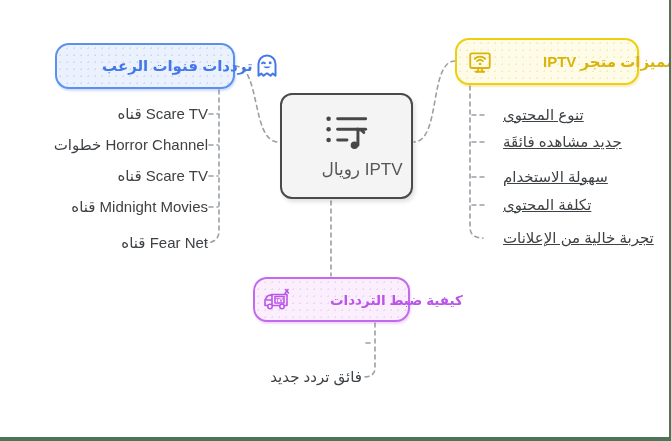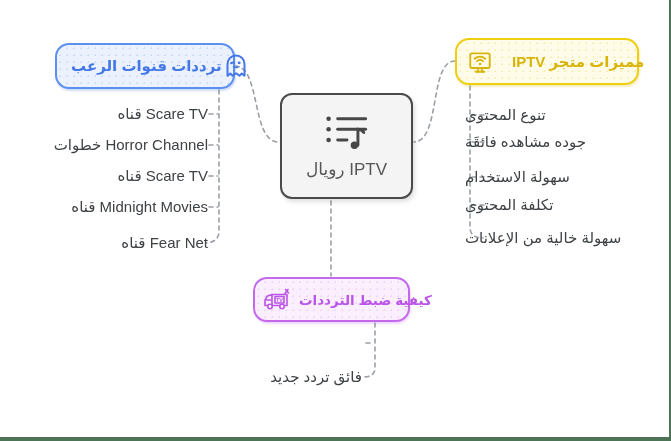--- a/index.html
+++ b/index.html
@@ -6,21 +6,21 @@
   .canvas{
     position:relative;width:671px;height:441px;background:#ffffff;
     overflow:hidden;font-family:"Liberation Sans","DejaVu Sans",sans-serif;
     border-right:2px solid #4e7457;box-sizing:border-box;
   }
   .frame-bottom{position:absolute;left:0;right:0;bottom:0;height:4px;background:#4e7457;}
   svg.connectors{position:absolute;left:0;top:0;pointer-events:none;}
 
   .node{position:absolute;display:flex;align-items:center;box-sizing:border-box;
         border-radius:14px;border:2px solid;}
-  .node .label{font-weight:bold;font-size:15px;white-space:nowrap;}
+  .node .label{font-weight:bold;font-size:15px;white-space:nowrap;margin-left:31px;}
 
   .node-root{
     left:280px;top:93px;width:133px;height:106px;border-radius:12px;
     border-color:#4a4a4a;background:#f4f4f4;flex-direction:column;justify-content:center;
     gap:7px;box-shadow:2px 3px 4px rgba(0,0,0,0.12);
   }
   .node-root .label{font-size:17px;font-weight:400;color:#565656;}
 
   .node-horror{
     left:55px;top:43px;width:180px;height:46px;padding:0 9px 0 14px;
@@ -41,21 +41,21 @@
   .node-setup{
     left:253px;top:277px;width:157px;height:45px;padding:0 2px 0 8px;gap:6px;
     border-color:#c469ec;background-color:#fbeffe;
     background-image:radial-gradient(#efd6f8 1px,transparent 1px);background-size:7px 7px;
     box-shadow:1px 2px 2px rgba(187,85,233,0.22);
   }
   .node-setup .label{color:#bb55e9;font-size:13.5px;}
 
   .item{position:absolute;height:20px;line-height:20px;font-size:15px;color:#3e4245;white-space:nowrap;}
   .item.l{right:461px;text-align:center;}
-  .item.r{left:465px;text-align:left;}
+  .item.r{left:503px;text-align:left;text-decoration:underline;}
   .item.b{right:307px;text-align:right;}
   .icon{display:inline-flex;flex:none;}
 </style>
 </head>
 <body>
 
 <div class="canvas">
 
   <svg class="connectors" width="671" height="441" viewBox="0 0 671 441">
     <g stroke="#9aa0a6" stroke-width="1.6" fill="none" stroke-dasharray="4 4" stroke-linecap="round">
@@ -150,21 +150,21 @@
     <span class="label" dir="rtl">كيفية ضبط الترددات</span>
   </div>
 
   <div class="item l" style="top:104px" dir="ltr">قناه Scare TV</div>
   <div class="item l" style="top:135px" dir="ltr">خطوات Horror Channel</div>
   <div class="item l" style="top:166px" dir="ltr">قناه Scare TV</div>
   <div class="item l" style="top:233px" dir="ltr">قناه Fear Net</div>
   <div class="item l" style="top:197px" dir="ltr">قناه Midnight Movies</div>
 
   <div class="item r" style="top:105px" dir="rtl">تنوع المحتوى</div>
-  <div class="item r" style="top:132px" dir="rtl">جوده مشاهده فائقَة</div>
+  <div class="item r" style="top:132px" dir="rtl">جديد مشاهده فائقَة</div>
   <div class="item r" style="top:167px" dir="rtl">سهولة الاستخدام</div>
   <div class="item r" style="top:195px" dir="rtl">تكلفة المحتوى</div>
-  <div class="item r" style="top:228px" dir="rtl">سهولة خالية من الإعلانات</div>
+  <div class="item r" style="top:228px" dir="rtl">تجربة خالية من الإعلانات</div>
 
   <div class="item b" style="top:367px" dir="rtl">فائق تردد جديد</div>
 
   <div class="frame-bottom"></div>
 </div>
 
 </body></html>

